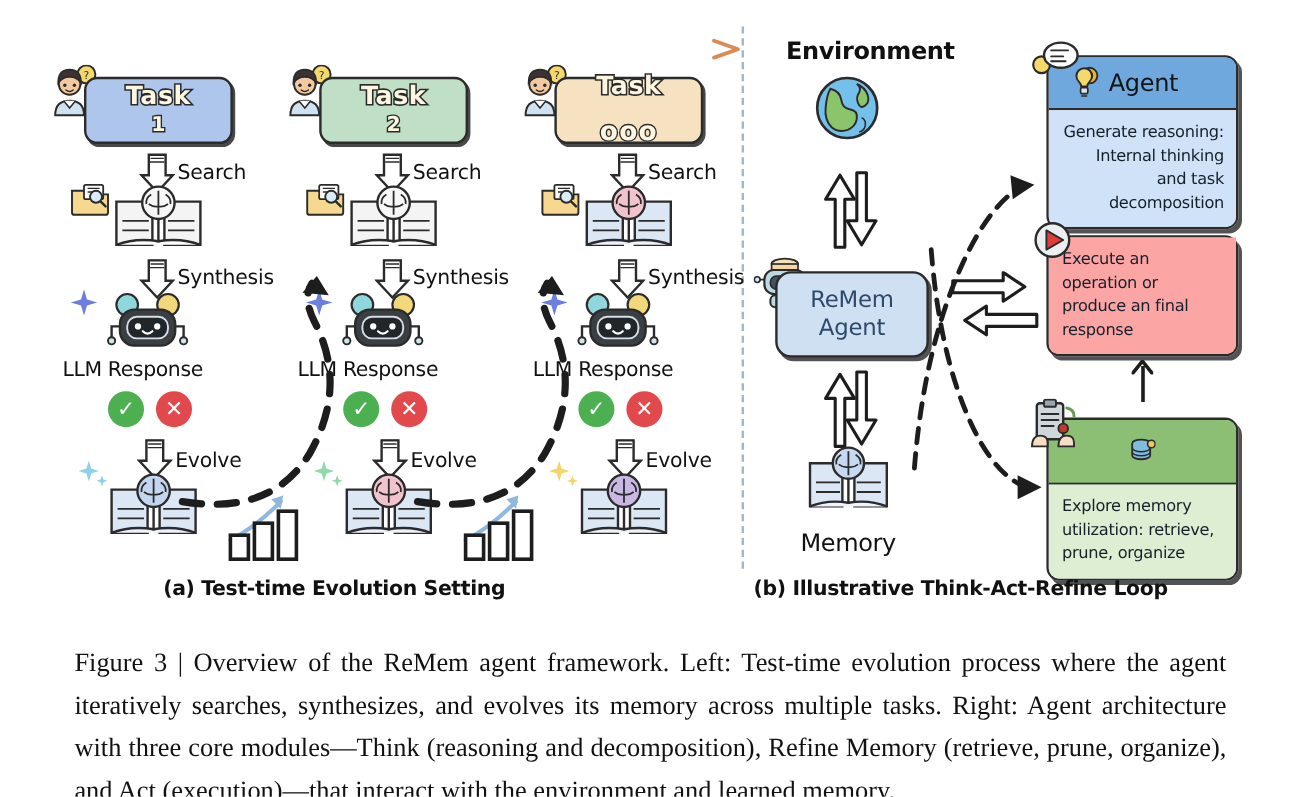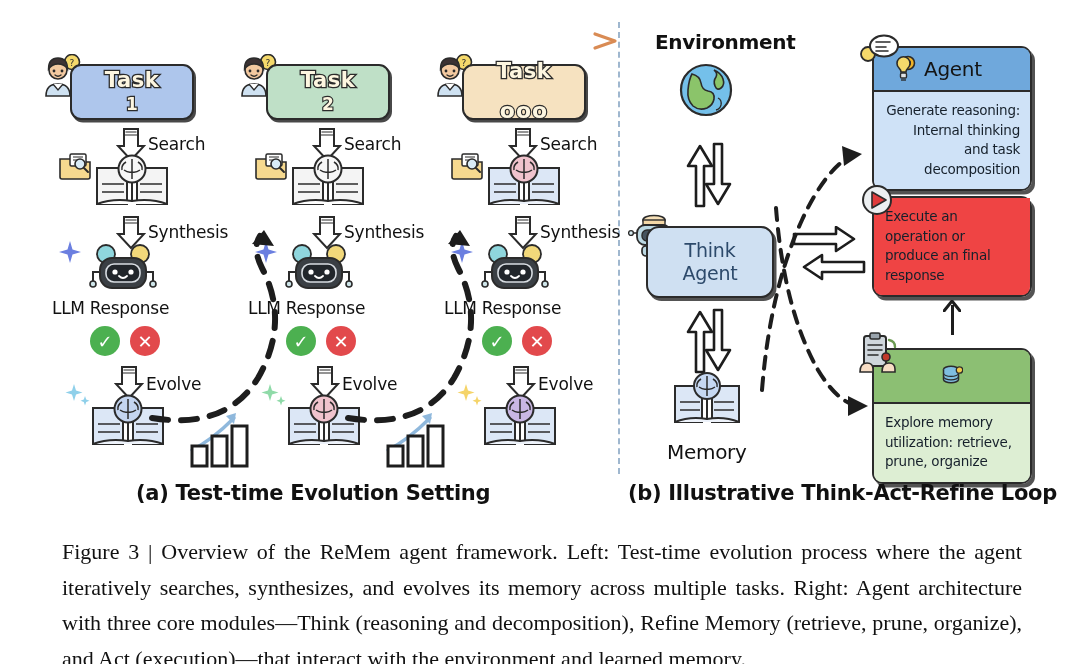--- a/index.html
+++ b/index.html
@@ -23,21 +23,21 @@
     position:absolute; left:618px; top:22px; width:0; height:452px;
     border-left:2.5px dashed #9fb7cf;
   }
 
   
   .grad-arrow { position:absolute; left:52px; top:30px; width:570px; height:22px; }
 
   
   .sec-label {
     position:absolute; font-family:"DejaVu Sans", sans-serif;
-    font-size:21px; font-weight:700; color:#111; letter-spacing:-0.3px;
+    font-size:17px; font-weight:700; color:#111; letter-spacing:-0.3px;
     white-space:nowrap;
   }
   #label-a { left:136px; top:481px; }
   #label-b { left:628px; top:481px; }
 
   
   .col { position:absolute; top:46px; width:196px; height:420px; }
   #col-0 { left:34px; }
   #col-1 { left:230px; }
   #col-2 { left:426px; }
@@ -135,21 +135,21 @@
   .card-body {
     padding:9px 10px 10px 11px; border-radius:0 0 8px 8px;
     font-family:"DejaVu Sans", sans-serif; font-size:13.5px;
     color:#16202b; line-height:1.45; letter-spacing:-0.25px;
   }
   #card-think  { left:872px; top:46px;  }
   #card-think  .card-head { background:#6fa8dc; }
   #card-think  .card-body { background:#cfe2f7;text-align:right; }
   #card-act    { left:872px; top:196px; }
   #card-act    .card-head { background:#e08e4e; }
-  #card-act    .card-body { background:#ef4444; }
+  #card-act    .card-body { background:#fca5a5; }
   #card-refine { left:872px; top:348px; }
   #card-refine .card-head { background:#8cbf73; }
   #card-refine .card-body { background:#ddeed3; }
   #card-refine .card-head { justify-content:center; padding-left:0; flex-direction:column; gap:0; height:54px;}
 
   .card-badge { position:absolute; width:40px; height:36px; left:-14px; top:-16px; }
   .vconn { position:absolute; left:951px; width:0; border-left:3px solid #1d1d1d; }
   #vconn-1 { top:152px; height:28px; }
   #vconn-2 { top:305px; height:30px; }
   .vconn-head { position:absolute; left:943px; width:18px; height:12px; }
@@ -455,21 +455,21 @@
     <circle cx="21" cy="21.5" r="1.9" fill="#fff"></circle>
       <circle cx="31" cy="21.5" r="1.9" fill="#fff"></circle>
     <path d="M24 25 q2 2.5 4 0" fill="none" stroke="#fff" stroke-width="1.4" stroke-linecap="round"></path>
     <rect x="14" y="32" width="24" height="10" rx="4" fill="#bcd9e4" stroke="#2b2b2b" stroke-width="1.7"></rect>
     <path d="M9 19 h-5 M43 19 h5" stroke="#2b2b2b" stroke-width="1.6"></path>
     <circle cx="3" cy="19" r="2.4" fill="#d8ecf2" stroke="#2b2b2b" stroke-width="1.4"></circle>
     <circle cx="49" cy="19" r="2.4" fill="#d8ecf2" stroke="#2b2b2b" stroke-width="1.4"></circle>
   </svg>
 
   <div class="agent-box">
-    <span>Think</span>
+    <span>ReMem</span>
     <span>Agent</span>
   </div>
 
   <svg class="bidir" id="bidir-right" viewBox="0 0 78 60">
     <path d="M4 8 h42 v-7 l18 12 l-18 12 v-7 h-42z" fill="#fff" stroke="#1d1d1d" stroke-width="2.6" stroke-linejoin="round"></path>
     <path d="M74 36 h-42 v-7 l-18 12 l18 12 v-7 h42z" fill="#fff" stroke="#1d1d1d" stroke-width="2.6" stroke-linejoin="round"></path>
   </svg>
 
   <svg class="bidir" id="bidir-bot" viewBox="0 0 58 70">
     <path d="M16 66 v-40 h-8 l12-20 l12 20 h-8 v40z" fill="#fff" stroke="#1d1d1d" stroke-width="2.6" stroke-linejoin="round"></path>

